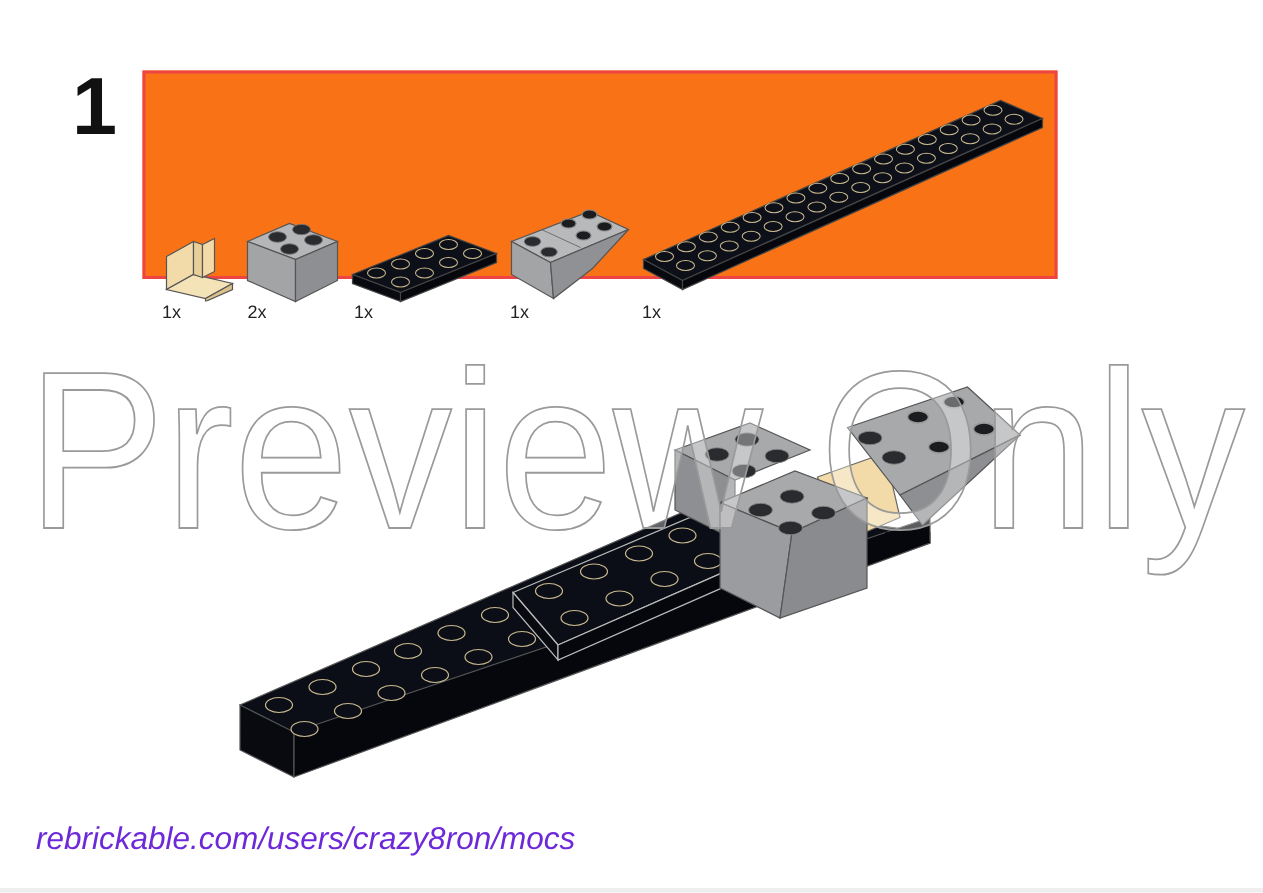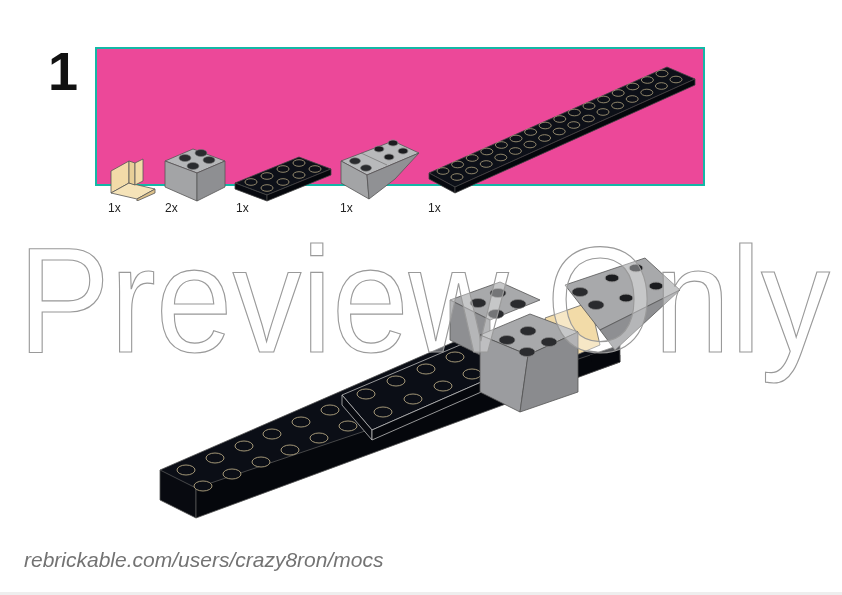--- a/index.html
+++ b/index.html
@@ -1,23 +1,23 @@
 <!DOCTYPE html>
 <html><head>
 <meta charset="utf-8">
 <style>
   html, body { margin:0; padding:0; }
   body { width:842px; height:595px; background:#ffffff; position:relative; overflow:hidden; font-family:"Liberation Sans", sans-serif; }
   .step-num { position:absolute; left:48px; top:44px; font-size:54px; font-weight:bold; color:#111; line-height:1; }
-  .parts-box { position:absolute; left:95px; top:47px; width:610px; height:139px; background:#ec4899; border:2px solid #14b8a6; box-sizing:border-box; }
+  .parts-box { position:absolute; left:95px; top:47px; width:610px; height:139px; background:#f97316; border:2px solid #ef4444; box-sizing:border-box; }
   .qty { position:absolute; font-size:12px; color:#222; }
   .part { position:absolute; }
   .assembly { position:absolute; left:0; top:0; }
   .watermark { position:absolute; left:0; top:0; pointer-events:none; }
-  .footer { position:absolute; left:24px; top:548px; font-size:21px; font-style:italic; color:#737373; }
+  .footer { position:absolute; left:24px; top:548px; font-size:21px; font-style:italic; color:#6d28d9; }
   .bottom-line { position:absolute; left:0; top:592px; width:842px; height:3px; background:#eeeeee; }
 </style>
 </head>
 <body>
 
 <div class="step-num">1</div>
 
 <div class="parts-box">
 
   <svg class="part" style="left:10px;top:104px" width="52" height="48" viewBox="0 0 52 48">

